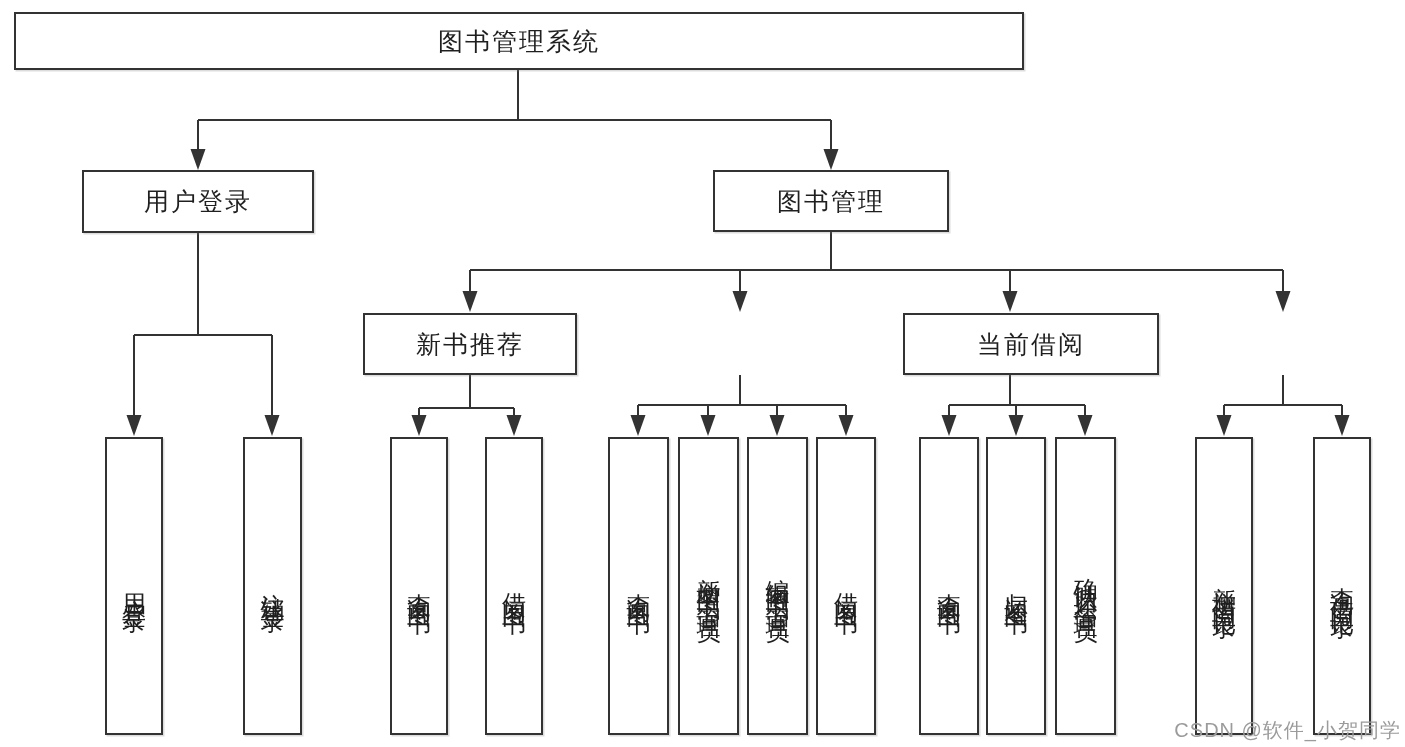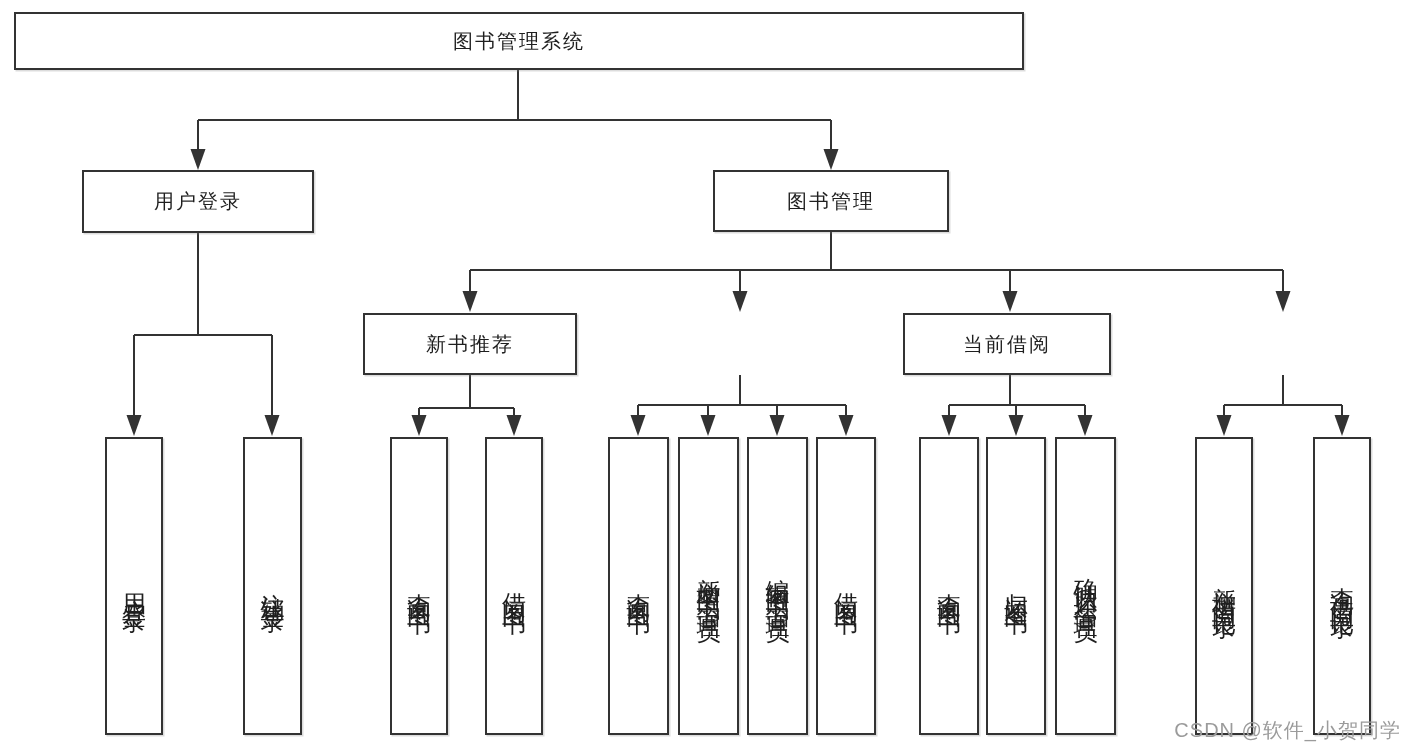--- a/index.html
+++ b/index.html
@@ -6,21 +6,21 @@
   .canvas{
     position:relative;width:1405px;height:747px;background:#ffffff;
     font-family:"Liberation Sans",sans-serif;overflow:hidden;
   }
   svg.connectors{position:absolute;left:0;top:0;width:1405px;height:747px;}
   .box{
     position:absolute;box-sizing:border-box;border:2.5px solid #333333;
     background:#ffffff;display:flex;align-items:center;justify-content:center;
     color:#1f1f1f;box-shadow:1.5px 1.5px 0 rgba(130,130,130,.28);
   }
-  .hbox{font-size:20px;letter-spacing:2px;white-space:nowrap;}
+  .hbox{font-size:25px;letter-spacing:2px;white-space:nowrap;}
   .vbox span{
     writing-mode:vertical-rl;text-orientation:mixed;
     font-size:24px;letter-spacing:6px;line-height:1;
   }
   .watermark{
     position:absolute;right:4px;bottom:3px;z-index:5;
     font-size:20px;letter-spacing:1px;color:#9b9b9b;white-space:nowrap;margin-left:32px;
   }
 </style>
 </head>
@@ -68,21 +68,21 @@
   <div class="box hbox" style="left:82px;top:170px;width:232px;height:63px">
     <span>用户登录</span>
   </div>
   <div class="box hbox" style="left:713px;top:170px;width:236px;height:62px">
     <span>图书管理</span>
   </div>
 
   <div class="box hbox" style="left:363px;top:313px;width:214px;height:62px">
     <span>新书推荐</span>
   </div>
-  <div class="box hbox" style="left:903px;top:313px;width:208px;height:62px">
+  <div class="box hbox" style="left:903px;top:313px;width:256px;height:62px">
     <span>当前借阅</span>
   </div>
 
   <div class="box vbox" style="left:105px;top:437px;width:58px;height:298px">
     <span>用户登录</span>
   </div>
   <div class="box vbox" style="left:243px;top:437px;width:59px;height:298px">
     <span>注销登录</span>
   </div>
 

